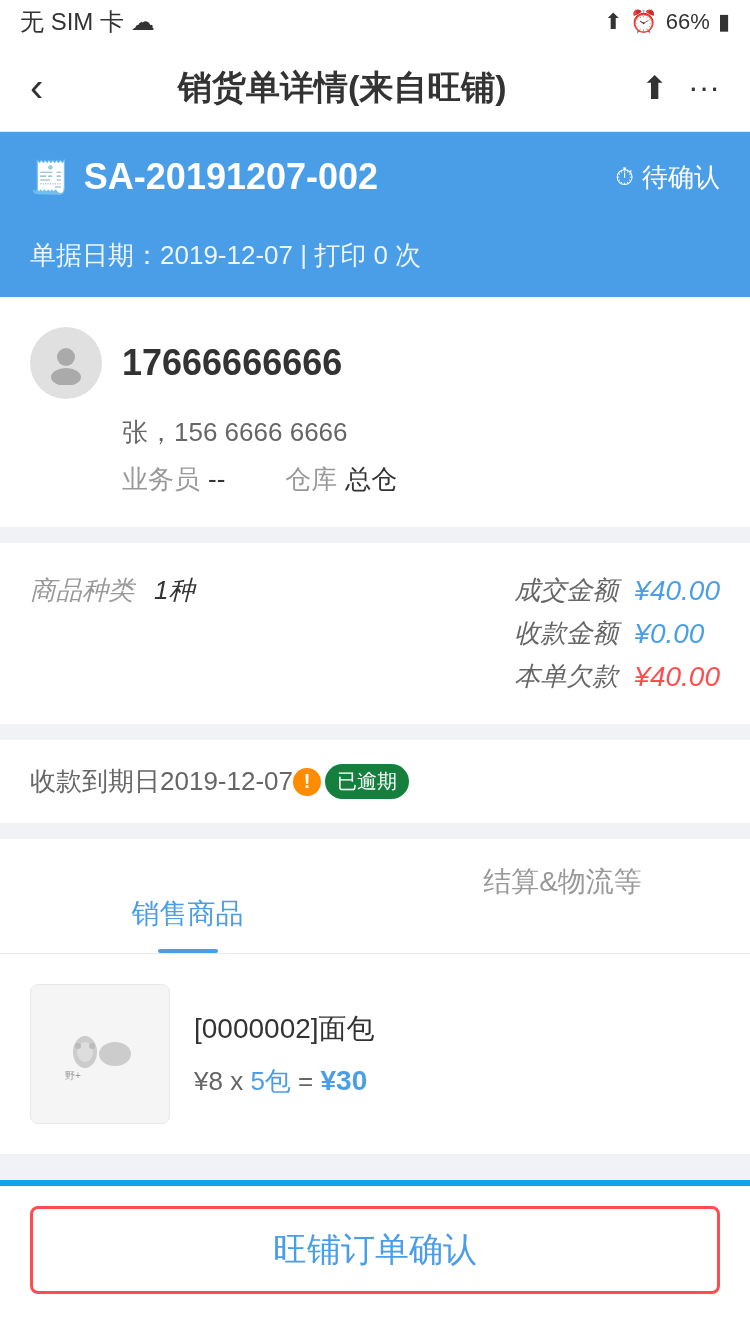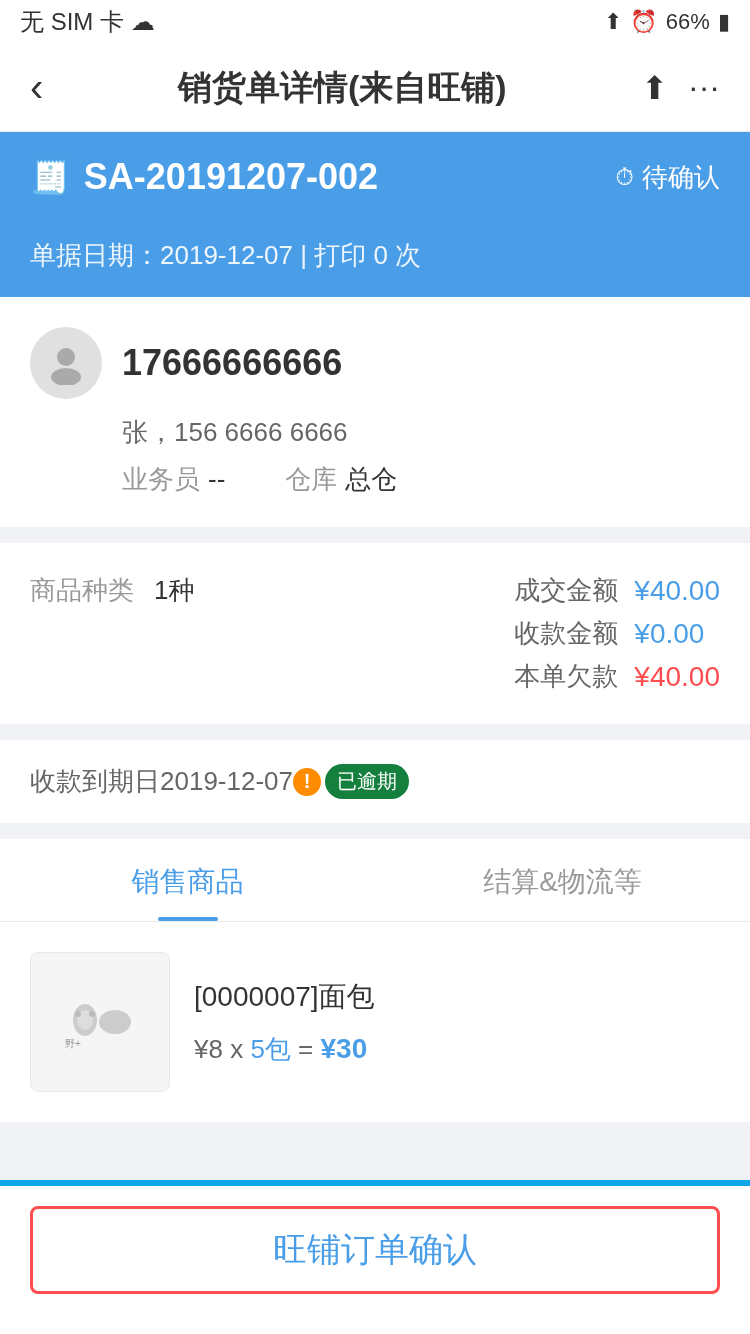--- a/index.html
+++ b/index.html
@@ -88,20 +88,21 @@
       font-size: 26px;
       color: rgba(255,255,255,0.9);
       margin-top: 40px;
     }
 
     
     .card {
       background: #fff;
       margin-bottom: 16px;
       padding: 30px;
+      font-style: italic;
     }
 
     
     .customer-section {
       background: #fff;
       padding: 30px;
       margin-bottom: 16px;
     }
     .customer-top {
       display: flex;
@@ -213,20 +214,21 @@
       flex: 1;
       text-align: center;
       padding: 24px 0 20px;
       font-size: 28px;
       color: #999;
       position: relative;
       cursor: pointer;
     }
     .tab-item.active {
       color: #4a9ee8;
+      margin-top: 32px;
     }
     .tab-item.active::after {
       content: '';
       position: absolute;
       bottom: 0;
       left: 50%;
       transform: translateX(-50%);
       width: 60px;
       height: 4px;
       background: #4a9ee8;
@@ -421,21 +423,21 @@
       <svg width="80" height="60" viewBox="0 0 80 60" fill="none">
         <ellipse cx="25" cy="28" rx="12" ry="16" fill="#ccc"></ellipse>
         <ellipse cx="25" cy="28" rx="8" ry="10" fill="#ddd"></ellipse>
         <circle cx="18" cy="22" r="3" fill="#bbb"></circle>
         <circle cx="32" cy="22" r="3" fill="#bbb"></circle>
         <ellipse cx="55" cy="30" rx="16" ry="12" fill="#ccc"></ellipse>
         <text x="5" y="55" font-size="10" fill="#999" font-family="Arial">野+</text>
       </svg>
     </div>
     <div class="product-info">
-      <div class="product-name">[0000007]面包</div>
+      <div class="product-name">[0000002]面包</div>
       <div class="product-price">
         <span>¥8 x </span><span class="highlight">5包</span><span> = </span><span class="total">¥30</span>
       </div>
     </div>
   </div>
 </div>
 
 <div class="bottom-area" style="height:300px;"></div>
 
 <div class="confirm-btn-wrap">

